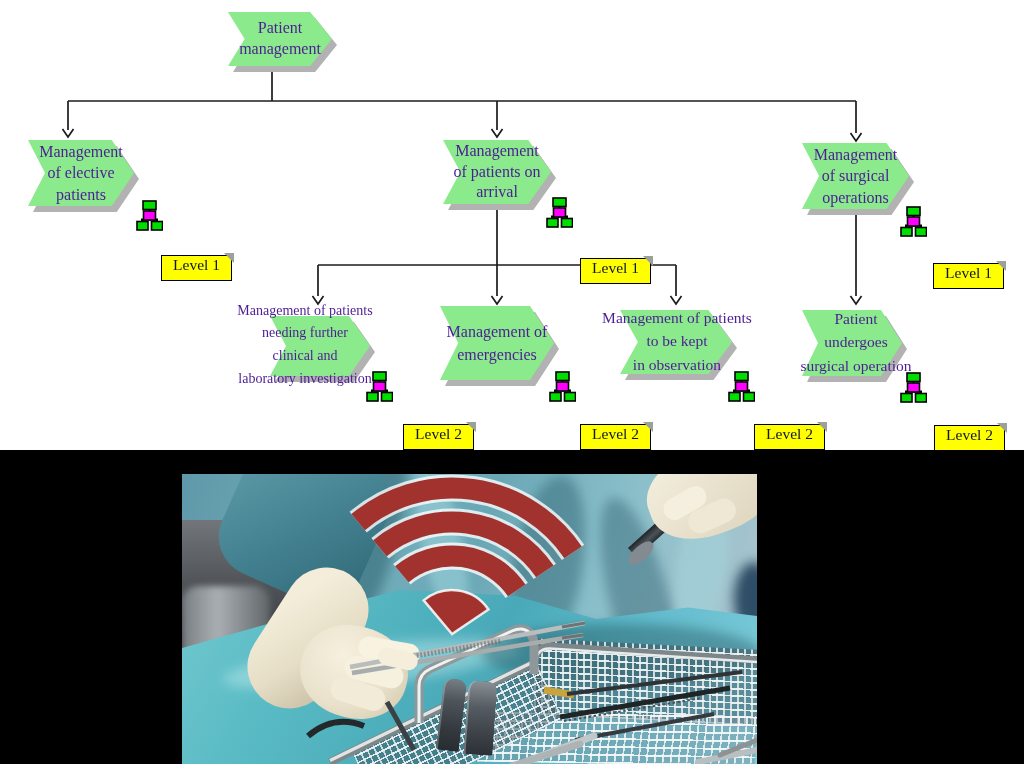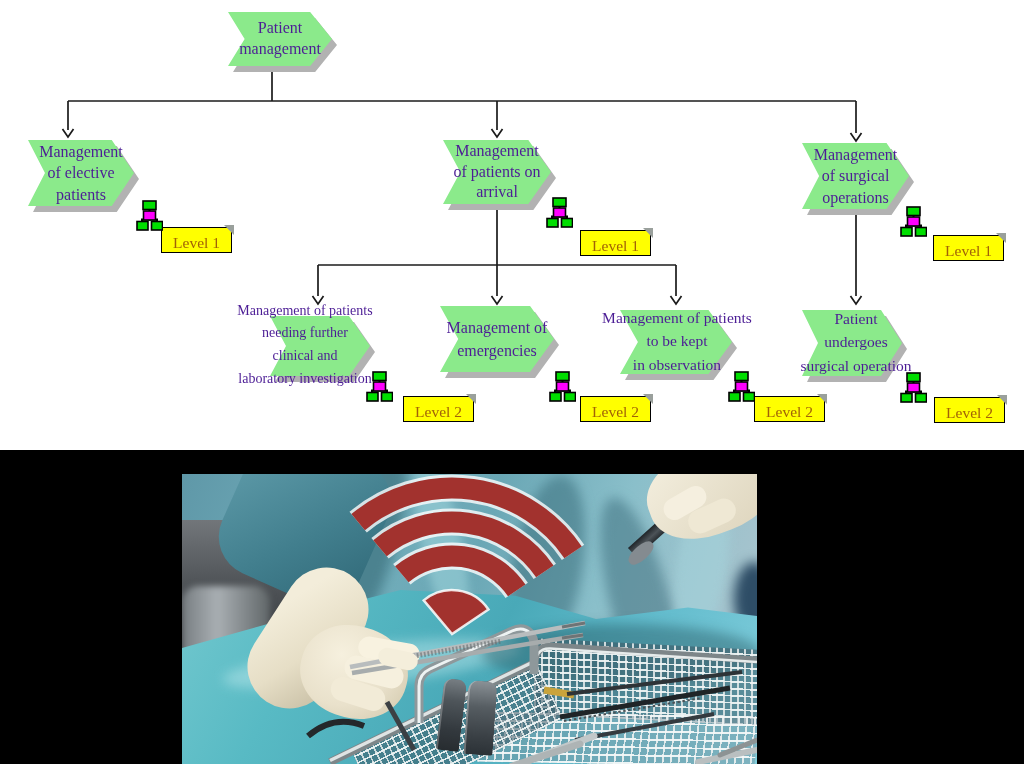--- a/index.html
+++ b/index.html
@@ -10,21 +10,21 @@
   .node{position:absolute;z-index:2;}
   .chev-wrap{position:absolute;}
   .chev,.chev-sh{position:absolute;left:0;top:0;width:100%;height:100%;
       clip-path:polygon(0% 0%,79% 0%,100% 50%,79% 100%,0% 100%,16% 50%);}
   .chev-sh{transform:translate(5px,6px);background:#b2b2b2;}
   .chev{background:#8BEA8B;}
   .node-label{position:absolute;left:0;top:0;width:100%;height:100%;display:flex;align-items:center;
       justify-content:center;text-align:center;white-space:pre-line;font-size:16px;line-height:1.4;
       color:#4c1d95;z-index:2;}
   .note{position:absolute;width:69px;height:24px;background:#FFFF00;border:1.4px solid #000;
-      display:flex;align-items:flex-end;justify-content:center;font-size:15.5px;color:#a16207;z-index:4;}
+      display:flex;align-items:flex-start;justify-content:center;font-size:15.5px;color:#0f172a;z-index:4;margin-top:28px;}
   .note::after{content:"";position:absolute;top:-3px;right:-3px;width:0;height:0;
       border-top:10px solid #9aa09c;border-left:10px solid transparent;}
   .hicon{position:absolute;width:27px;height:31px;z-index:5;}
   
   .black-band{position:absolute;left:0;top:450px;width:1024px;height:314px;background:#000;}
   .photo{position:absolute;left:182px;top:474px;width:575px;height:290px;overflow:hidden;}
   .abs{position:absolute;}
   .blur4{filter:blur(4px);} .blur6{filter:blur(6px);} .blur3{filter:blur(3px);}
   .ph-base{left:0;top:0;width:100%;height:100%;
     background:linear-gradient(108deg,#5f98a8 0%,#74afbc 28%,#6aa7b5 48%,#8abfca 68%,#a3c3cd 88%,#b0cbd3 100%);}
@@ -111,21 +111,21 @@
     <div class="chev-wrap" style="left:58px;top:17px;width:100px;height:60px;">
       <div class="chev-sh"></div>
       <div class="chev"></div>
     </div>
     <div class="node-label" style="font-size:14px;line-height:1.62;">Management of patients
 needing further
 clinical and
 laboratory investigation</div>
   </div>
 
-  <div class="node" style="left:440px;top:306px;width:114px;height:66px;">
+  <div class="node" style="left:440px;top:306px;width:114px;height:74px;">
     <div class="chev-wrap" style="left:0;top:0;width:100%;height:100%;">
       <div class="chev-sh"></div>
       <div class="chev"></div>
     </div>
     <div class="node-label" style="line-height:1.45;">Management of
 emergencies</div>
   </div>
 
   <div class="node" style="left:588px;top:302px;width:178px;height:78px;">
     <div class="chev-wrap" style="left:32px;top:8px;width:112px;height:64px;">

